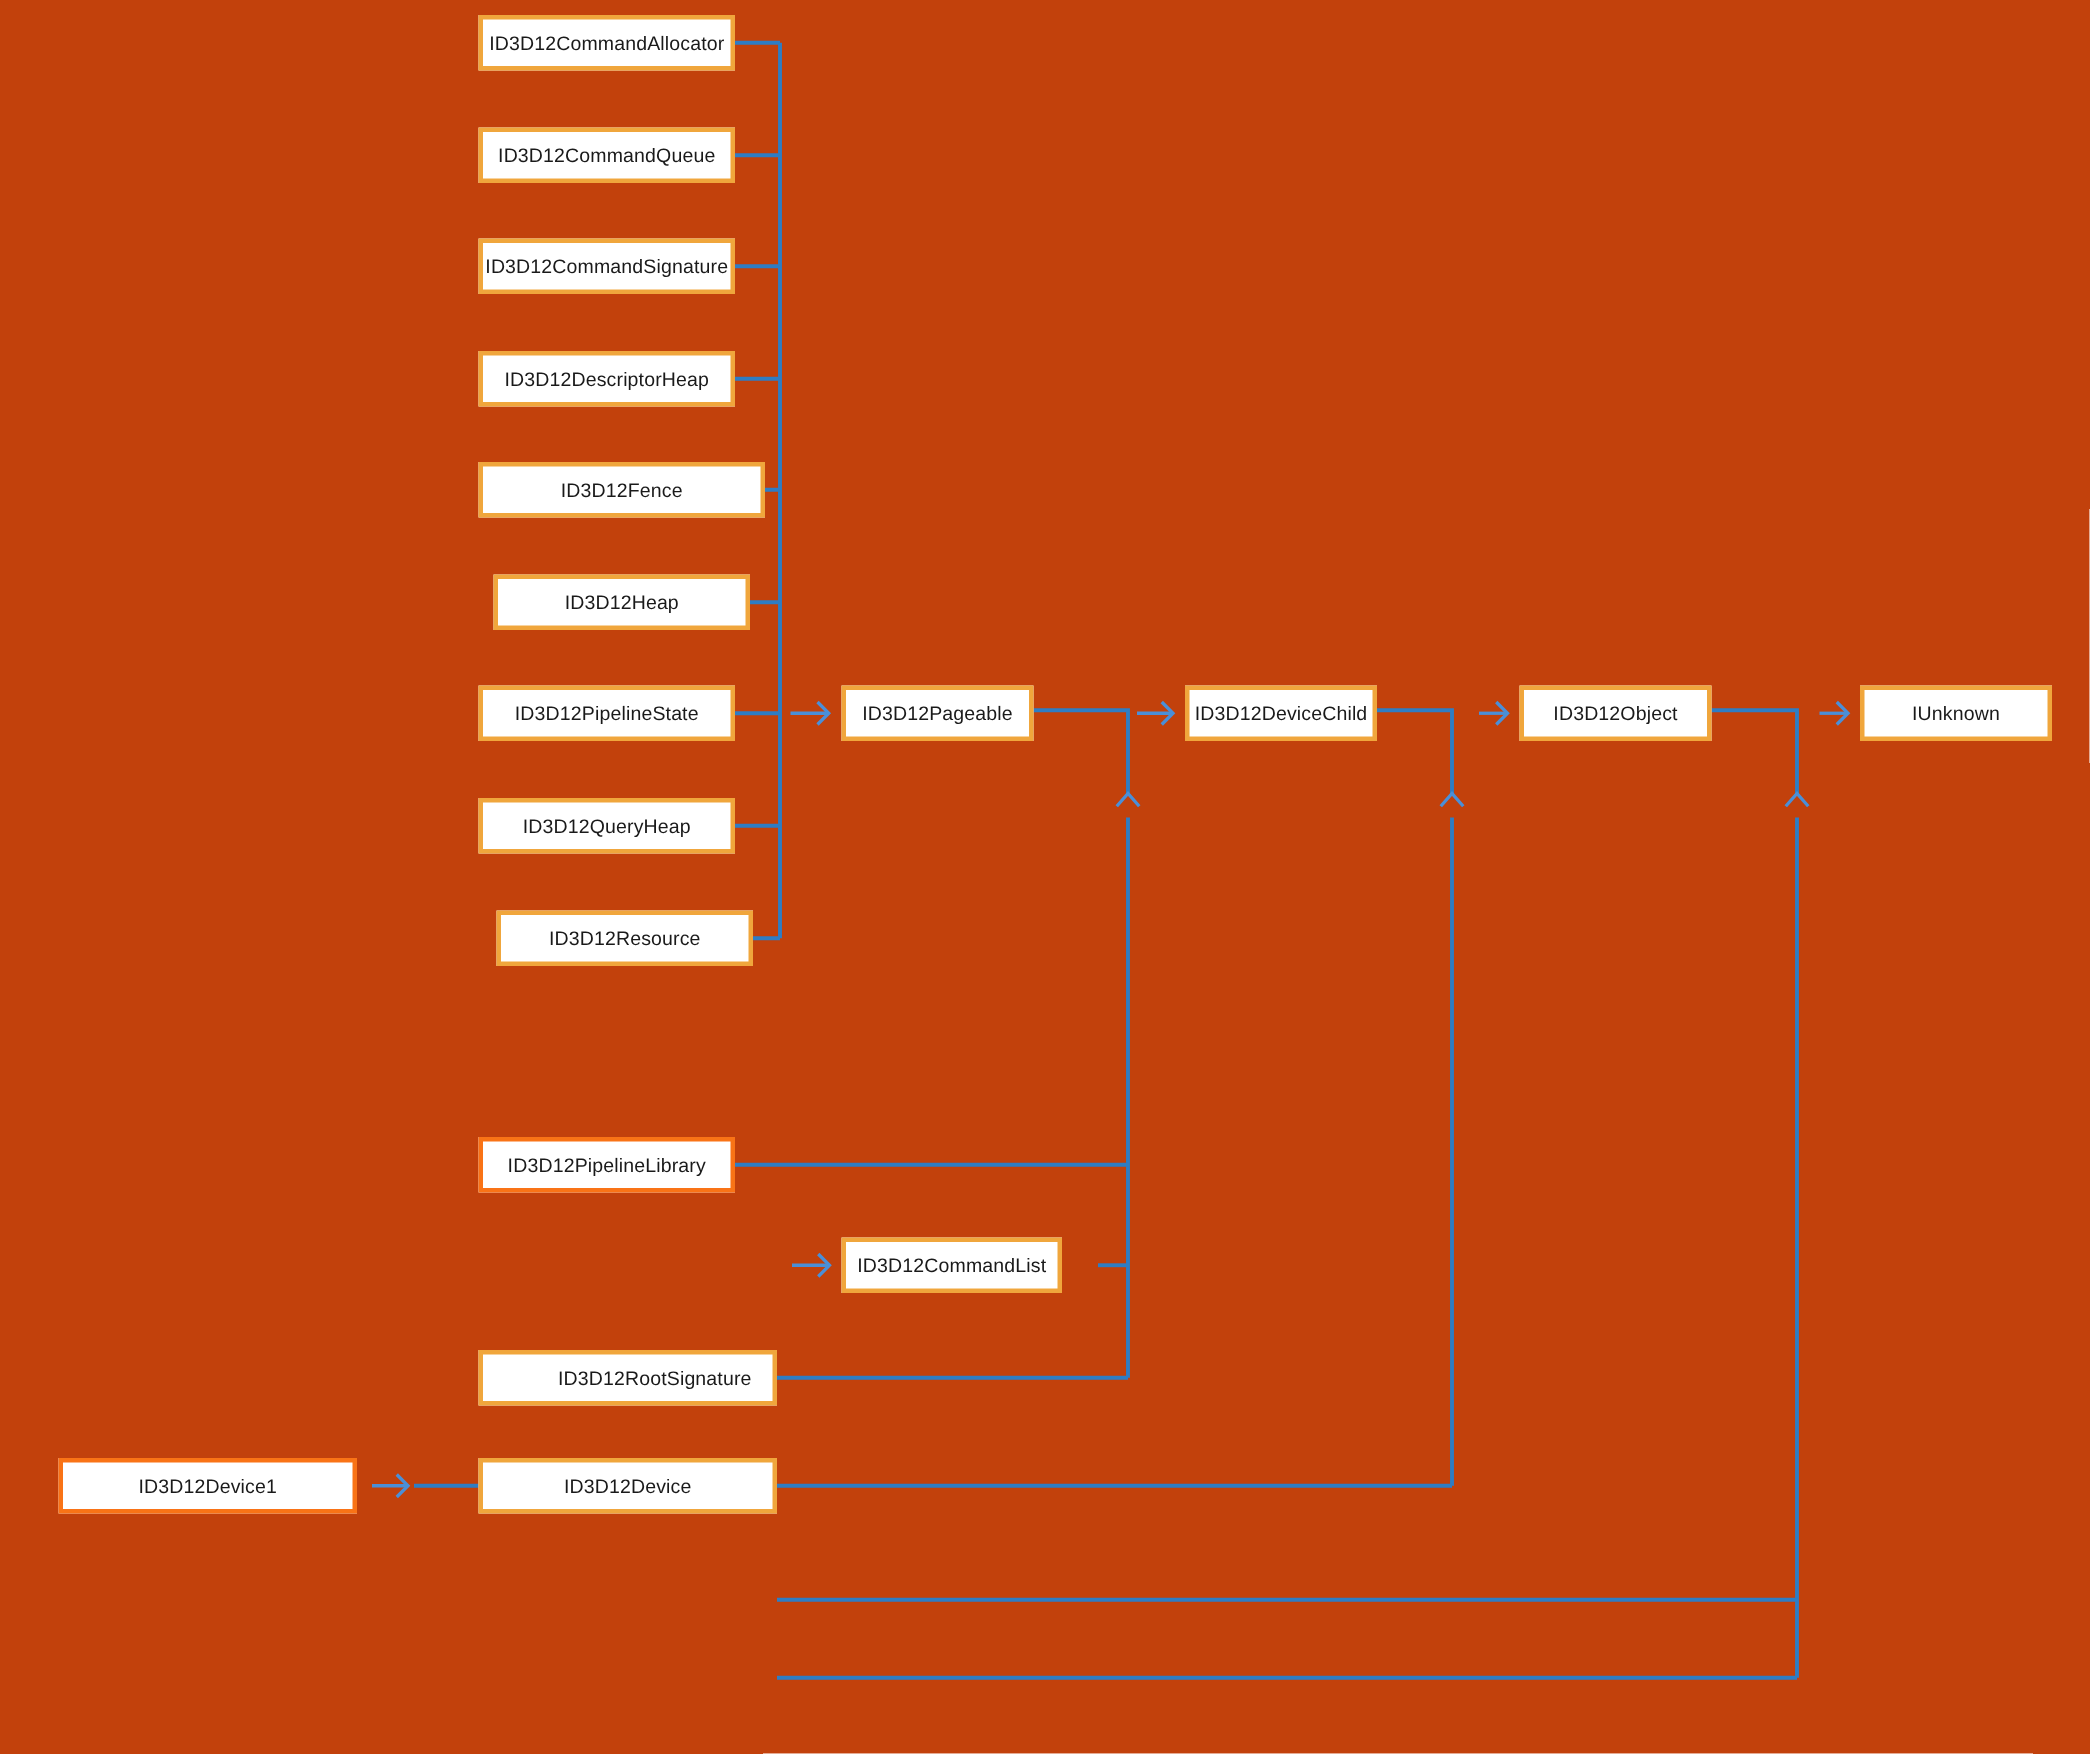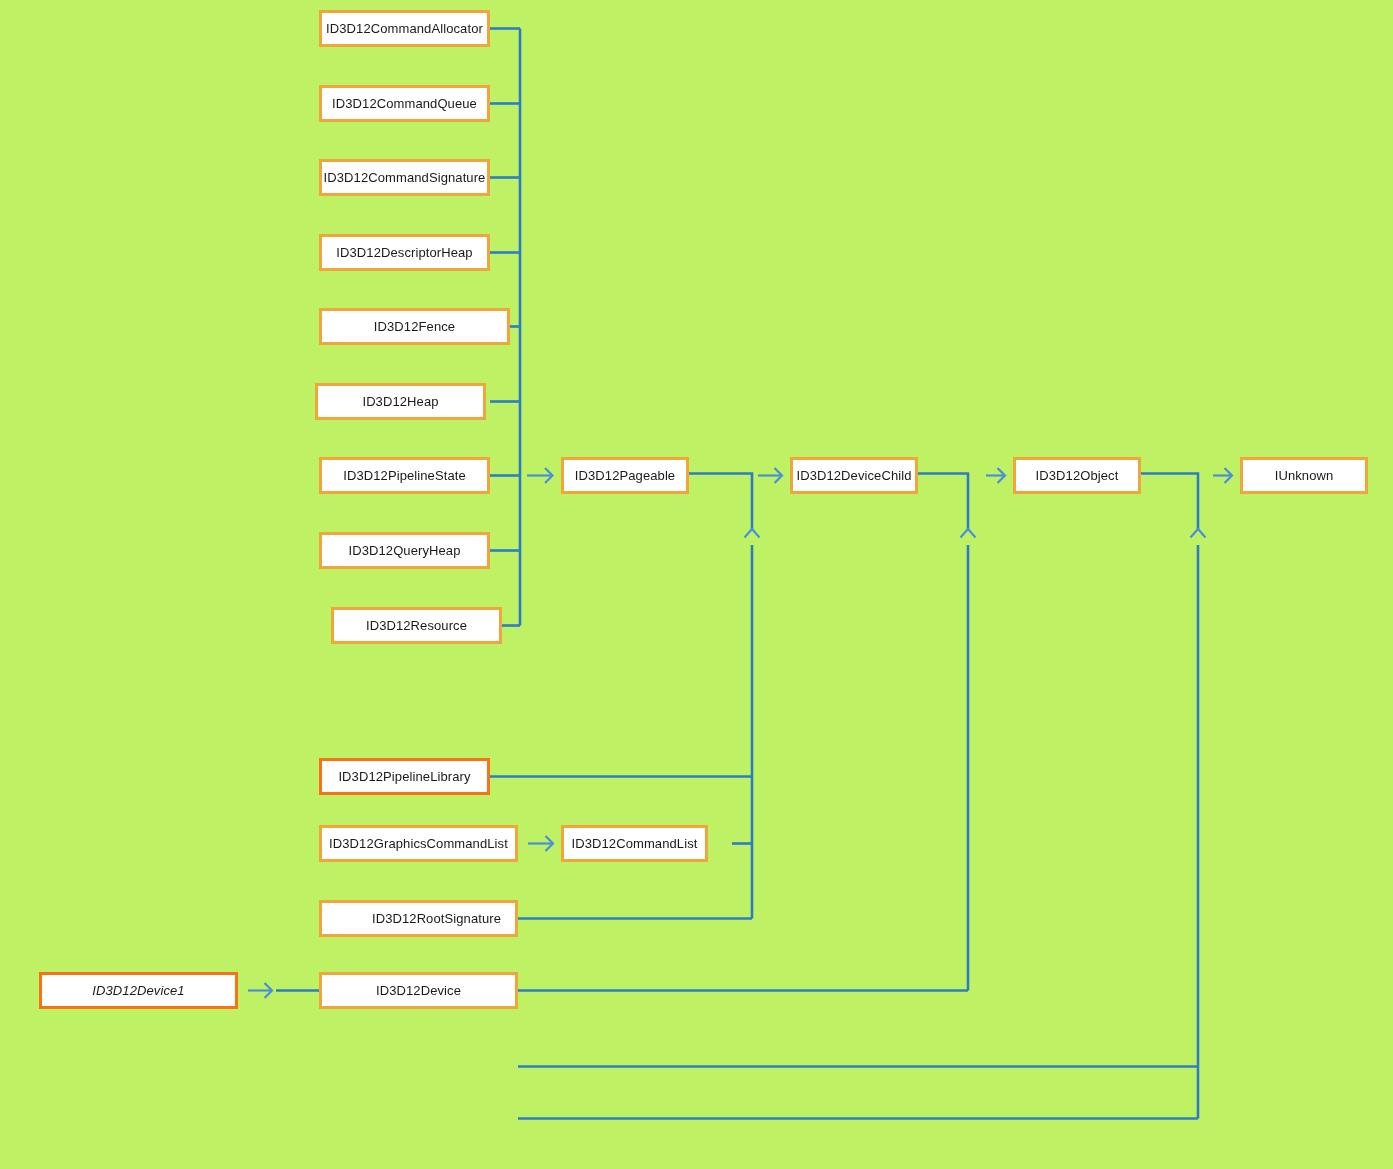--- a/index.html
+++ b/index.html
@@ -7,21 +7,21 @@
     padding: 0;
     background: #ffffff;
   }
   body {
     font-family: "Liberation Sans", sans-serif;
   }
   #diagram-root {
     position: relative;
     width: 1393px;
     height: 1169px;
-    background: #bef264;
+    background: #c2410c;
     overflow: hidden;
   }
   #edge-layer {
     position: absolute;
     left: 0;
     top: 0;
     width: 1393px;
     height: 1169px;
     pointer-events: none;
   }
@@ -150,21 +150,21 @@
   </div>
 
   <div class="node orange" style="left:319px; top:234px; width:171px; height:37px;">
     <span class="node-label">ID3D12DescriptorHeap</span>
   </div>
 
   <div class="node orange" style="left:319px; top:308px; width:191px; height:37px;">
     <span class="node-label">ID3D12Fence</span>
   </div>
 
-  <div class="node orange" style="left:315px; top:383px; width:171px; height:37px;">
+  <div class="node orange" style="left:329px; top:383px; width:171px; height:37px;">
     <span class="node-label">ID3D12Heap</span>
   </div>
 
   <div class="node orange" style="left:319px; top:457px; width:171px; height:37px;">
     <span class="node-label">ID3D12PipelineState</span>
   </div>
 
   <div class="node orange" style="left:319px; top:532px; width:171px; height:37px;">
     <span class="node-label">ID3D12QueryHeap</span>
   </div>
@@ -186,33 +186,30 @@
   </div>
 
   <div class="node orange" style="left:1240px; top:457px; width:128px; height:37px;">
     <span class="node-label">IUnknown</span>
   </div>
 
   <div class="node green" style="left:319px; top:758px; width:171px; height:37px;">
     <span class="node-label">ID3D12PipelineLibrary</span>
   </div>
 
-  <div class="node orange" style="left:319px; top:825px; width:199px; height:37px;">
-    <span class="node-label">ID3D12GraphicsCommandList</span>
-  </div>
 
   <div class="node orange" style="left:561px; top:825px; width:147px; height:37px;">
     <span class="node-label">ID3D12CommandList</span>
   </div>
 
   <div class="node orange" style="left:319px; top:900px; width:199px; height:37px;padding-left:36px;">
     <span class="node-label">ID3D12RootSignature</span>
   </div>
 
-  <div class="node green" style="left:39px; top:972px; width:199px; height:37px;font-style:italic;">
+  <div class="node green" style="left:39px; top:972px; width:199px; height:37px;">
     <span class="node-label">ID3D12Device1</span>
   </div>
 
   <div class="node orange" style="left:319px; top:972px; width:199px; height:37px;">
     <span class="node-label">ID3D12Device</span>
   </div>
 
 
 
 </div>

